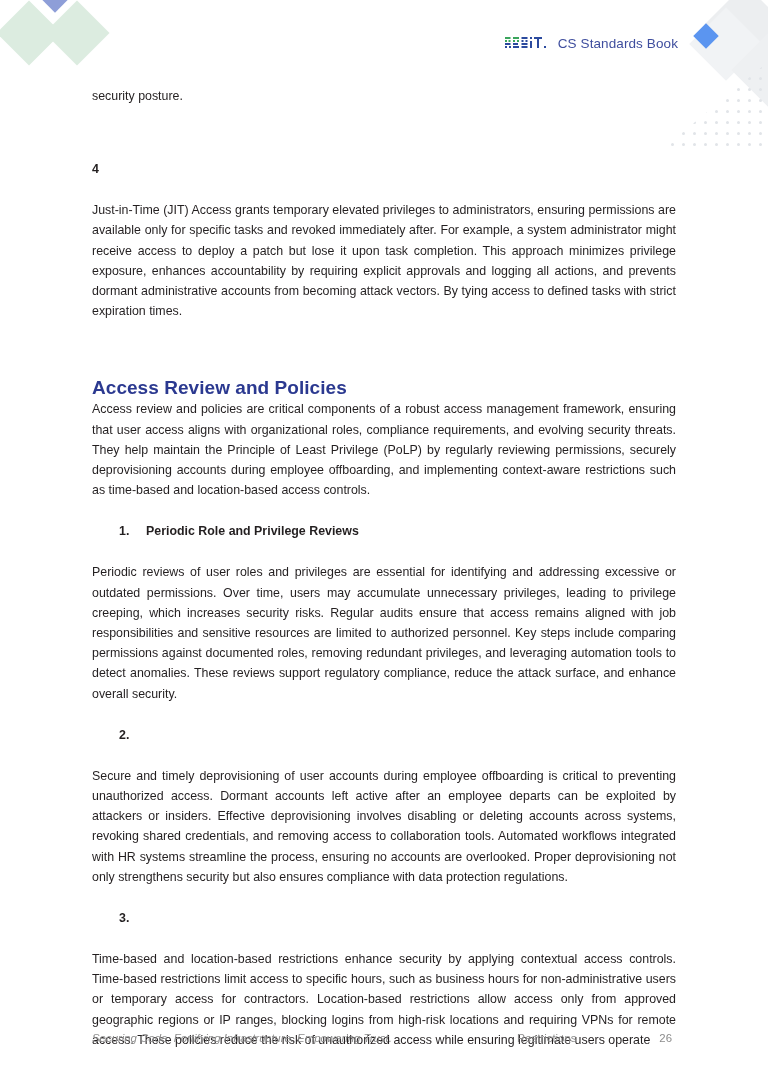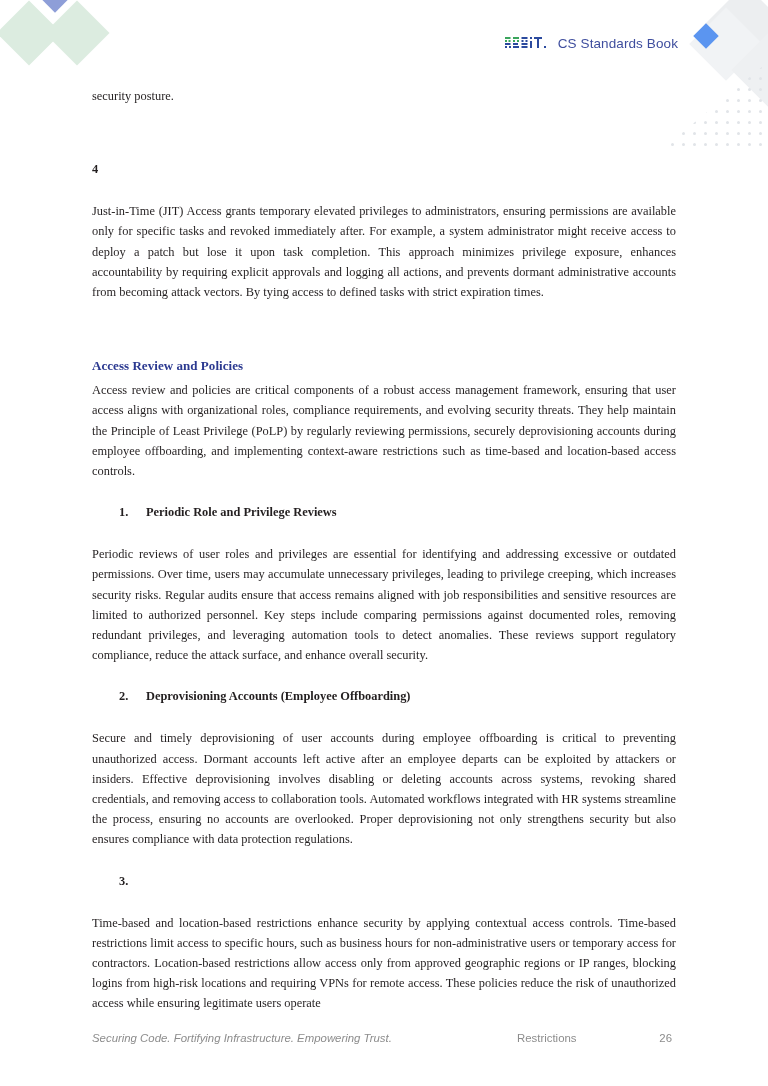--- a/index.html
+++ b/index.html
@@ -106,39 +106,37 @@
     letter-spacing: 0.1px;
     white-space: nowrap;
   }
 
   
   .content {
     position: absolute;
     left: 92px;
     top: 86px;
     width: 584px;
-    font-family: Liberation Serif, serif;
   }
 
   p.body-text {
     font-size: 12.4px;
     line-height: 20.2px;
     text-align: justify;
     color: #231f20;
     margin-bottom: 0;
   }
 
   .spacer-lg { height: 56px; }
   .spacer-md { height: 24px; }
 
   h2.section-heading {
-    font-size: 13px;
+    font-size: 19px;
     font-weight: bold;
     color: #2b3990;
-    margin-bottom: 6px;
     letter-spacing: 0.05px;
   }
 
   .num-heading {
     font-size: 12.4px;
     font-weight: bold;
     color: #231f20;
     display: flex;
     gap: 0;
     margin-bottom: 0;
@@ -274,21 +272,20 @@
   </div>
 
   <div class="spacer-md"></div>
 
   <p class="body-text">Periodic reviews of user roles and privileges are essential for identifying and addressing excessive or outdated permissions. Over time, users may accumulate unnecessary privileges, leading to privilege creeping, which increases security risks. Regular audits ensure that access remains aligned with job responsibilities and sensitive resources are limited to authorized personnel. Key steps include comparing permissions against documented roles, removing redundant privileges, and leveraging automation tools to detect anomalies. These reviews support regulatory compliance, reduce the attack surface, and enhance overall security.</p>
 
   <div class="spacer-md"></div>
 
   <div class="num-heading indented">
     <span class="num">2.</span>
-    <span>Deprovisioning Accounts (Employee Offboarding)</span>
   </div>
 
   <div class="spacer-md"></div>
 
   <p class="body-text">Secure and timely deprovisioning of user accounts during employee offboarding is critical to preventing unauthorized access. Dormant accounts left active after an employee departs can be exploited by attackers or insiders. Effective deprovisioning involves disabling or deleting accounts across systems, revoking shared credentials, and removing access to collaboration tools. Automated workflows integrated with HR systems streamline the process, ensuring no accounts are overlooked. Proper deprovisioning not only strengthens security but also ensures compliance with data protection regulations.</p>
 
   <div class="spacer-md"></div>
 
   <div class="num-heading indented">
     <span class="num">3.</span>

